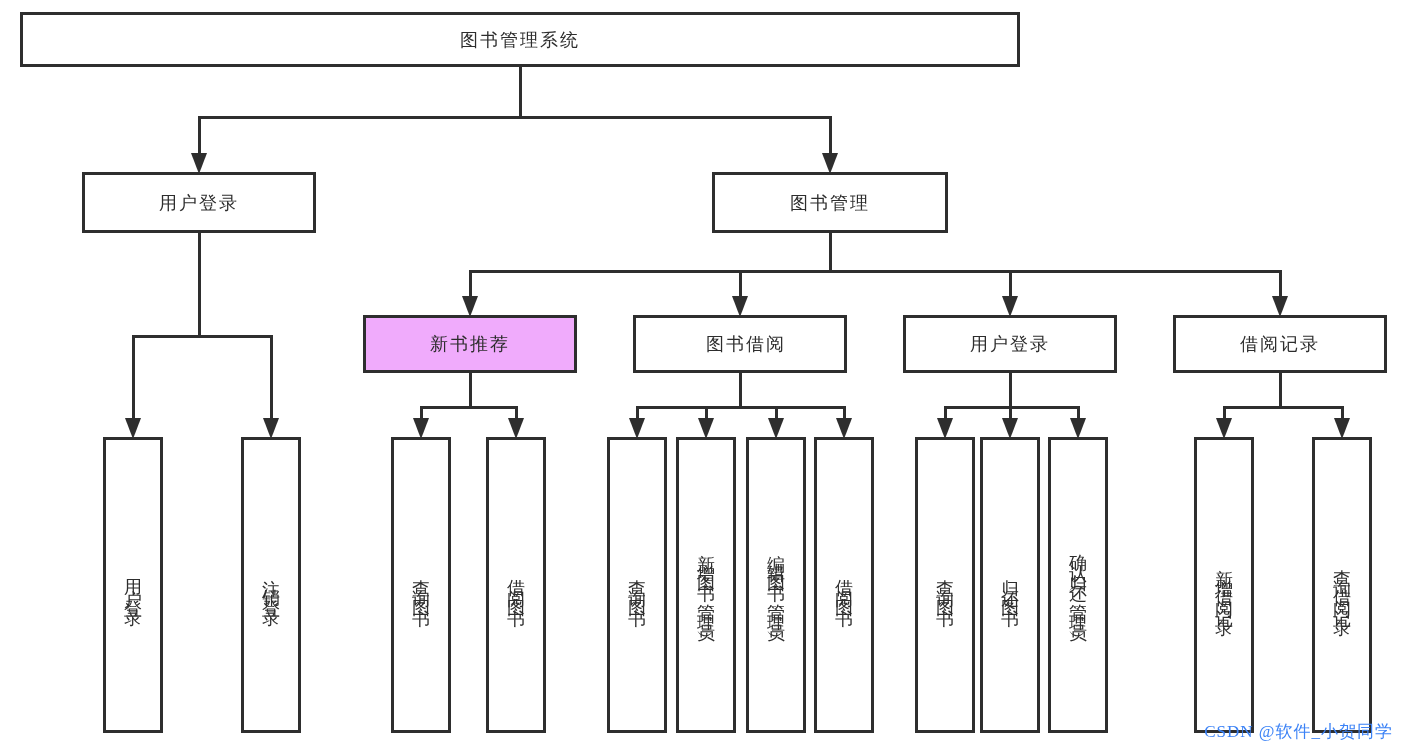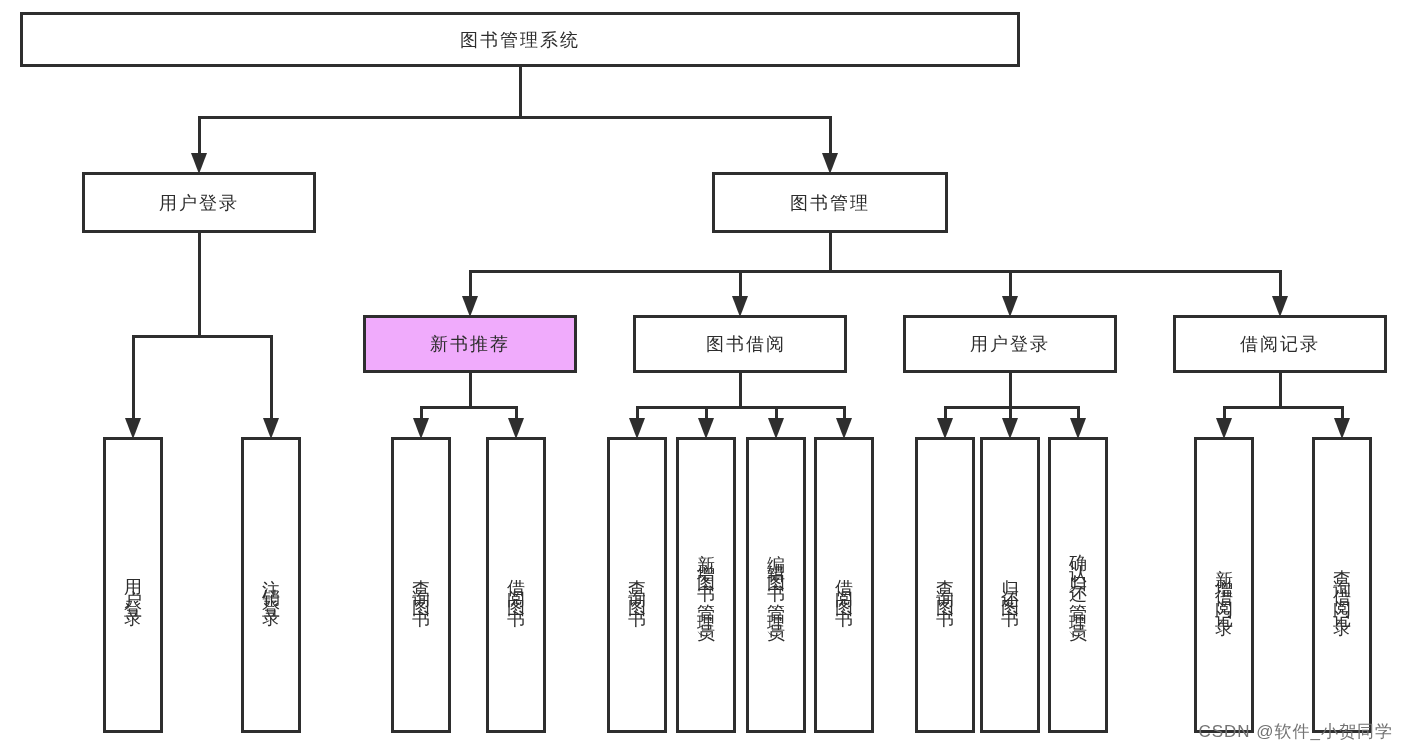--- a/index.html
+++ b/index.html
@@ -127,14 +127,14 @@
       <div class="node vertical" style="left: 607px; top: 437px; width: 60px; height: 296px; border-color: rgb(46, 46, 46); background: rgb(255, 255, 255); color: rgb(45, 45, 45);">查询图书</div>
       <div class="node vertical" style="left: 676px; top: 437px; width: 60px; height: 296px; border-color: rgb(46, 46, 46); background: rgb(255, 255, 255); color: rgb(45, 45, 45);">新增图书（管理员）</div>
       <div class="node vertical" style="left: 746px; top: 437px; width: 60px; height: 296px; border-color: rgb(46, 46, 46); background: rgb(255, 255, 255); color: rgb(45, 45, 45);">编辑图书（管理员）</div>
       <div class="node vertical" style="left: 814px; top: 437px; width: 60px; height: 296px; border-color: rgb(46, 46, 46); background: rgb(255, 255, 255); color: rgb(45, 45, 45);">借阅图书</div>
       <div class="node vertical" style="left: 915px; top: 437px; width: 60px; height: 296px; border-color: rgb(46, 46, 46); background: rgb(255, 255, 255); color: rgb(45, 45, 45);">查询图书</div>
       <div class="node vertical" style="left: 980px; top: 437px; width: 60px; height: 296px; border-color: rgb(46, 46, 46); background: rgb(255, 255, 255); color: rgb(45, 45, 45);">归还图书</div>
       <div class="node vertical" style="left: 1048px; top: 437px; width: 60px; height: 296px; border-color: rgb(46, 46, 46); background: rgb(255, 255, 255); color: rgb(45, 45, 45);">确认归还（管理员）</div>
       <div class="node vertical" style="left: 1194px; top: 437px; width: 60px; height: 296px; border-color: rgb(46, 46, 46); background: rgb(255, 255, 255); color: rgb(45, 45, 45);">新增借阅记录</div>
       <div class="node vertical" style="left: 1312px; top: 437px; width: 60px; height: 296px; border-color: rgb(46, 46, 46); background: rgb(255, 255, 255); color: rgb(45, 45, 45);">查询借阅记录</div>
     </div>
-  <div id="watermark" style="color: #737373;">CSDN @软件_小贺同学</div>
+  <div id="watermark" style="color: #3b82f6; font-family: Liberation Serif, serif;">CSDN @软件_小贺同学</div>
 </div>
 
 </body></html>

